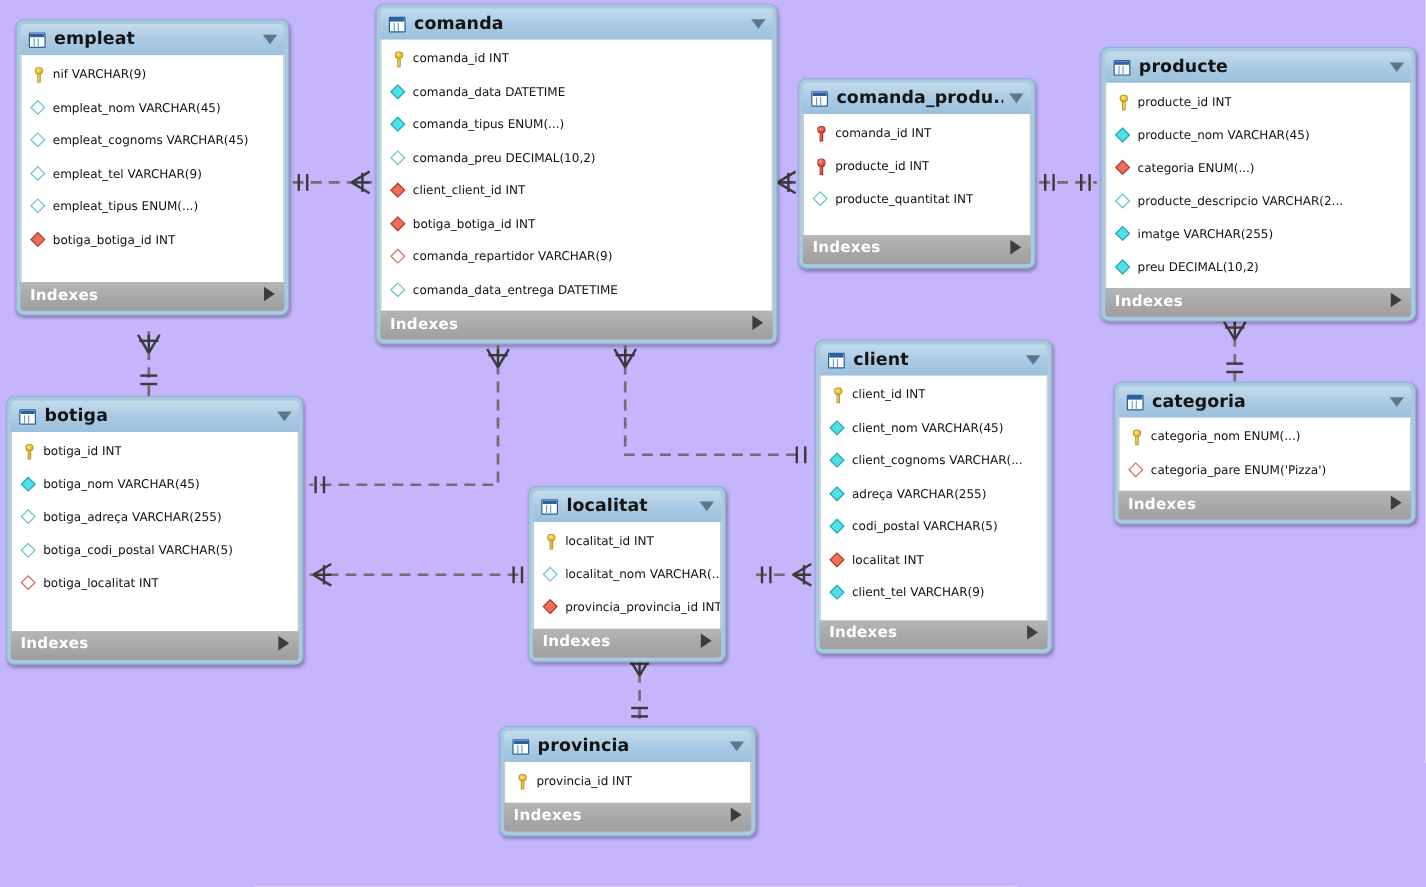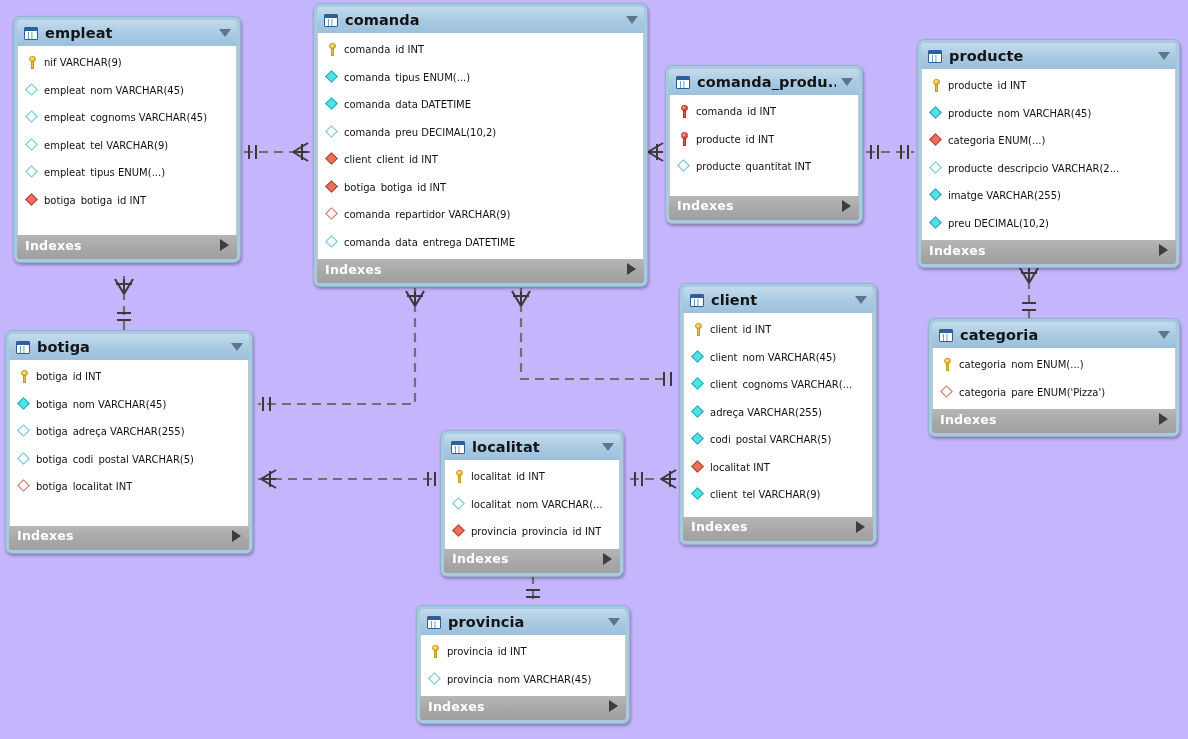--- a/index.html
+++ b/index.html
@@ -397,25 +397,25 @@
           <span class="tbl-title">comanda</span>
           <span class="tbl-caret"></span>
         </div>
         <div class="tbl-cols">
           <div class="col-row">
             <span class="col-icon ic-pk"></span>
             <span class="col-text">comanda_id INT</span>
           </div>
           <div class="col-row">
             <span class="col-icon ic-dia ic-dia-filled"></span>
+            <span class="col-text">comanda_data DATETIME</span>
+          </div>
+          <div class="col-row">
+            <span class="col-icon ic-dia ic-dia-filled"></span>
             <span class="col-text">comanda_tipus ENUM(...)</span>
-          </div>
-          <div class="col-row">
-            <span class="col-icon ic-dia ic-dia-filled"></span>
-            <span class="col-text">comanda_data DATETIME</span>
           </div>
           <div class="col-row">
             <span class="col-icon ic-dia ic-dia-open"></span>
             <span class="col-text">comanda_preu DECIMAL(10,2)</span>
           </div>
           <div class="col-row">
             <span class="col-icon ic-dia ic-dia-red"></span>
             <span class="col-text">client_client_id INT</span>
           </div>
           <div class="col-row">
@@ -565,21 +565,21 @@
           <div class="col-row">
             <span class="col-icon ic-dia ic-dia-redopen"></span>
             <span class="col-text">botiga_localitat INT</span>
           </div>
         </div>
         <div class="tbl-footer">
           <span class="footer-label">Indexes</span>
           <span class="footer-caret"></span>
         </div>
       </div>
-      <div class="table-box" style="left: 440px; top: 405px; width: 184px; margin-top: 25px;">
+      <div class="table-box" style="left: 440px; top: 405px; width: 165px;">
         <div class="tbl-header">
           <span class="tbl-icon"></span>
           <span class="tbl-title">localitat</span>
           <span class="tbl-caret"></span>
         </div>
         <div class="tbl-cols">
           <div class="col-row">
             <span class="col-icon ic-pk"></span>
             <span class="col-text">localitat_id INT</span>
           </div>
@@ -622,24 +622,20 @@
         <div class="tbl-header">
           <span class="tbl-icon"></span>
           <span class="tbl-title">provincia</span>
           <span class="tbl-caret"></span>
         </div>
         <div class="tbl-cols">
           <div class="col-row">
             <span class="col-icon ic-pk"></span>
             <span class="col-text">provincia_id INT</span>
           </div>
-          <div class="col-row">
-            <span class="col-icon ic-dia ic-dia-open"></span>
-            <span class="col-text">provincia_nom VARCHAR(45)</span>
-          </div>
         </div>
         <div class="tbl-footer">
           <span class="footer-label">Indexes</span>
           <span class="footer-caret"></span>
         </div>
       </div>
     </div>
 
 </div>
 

